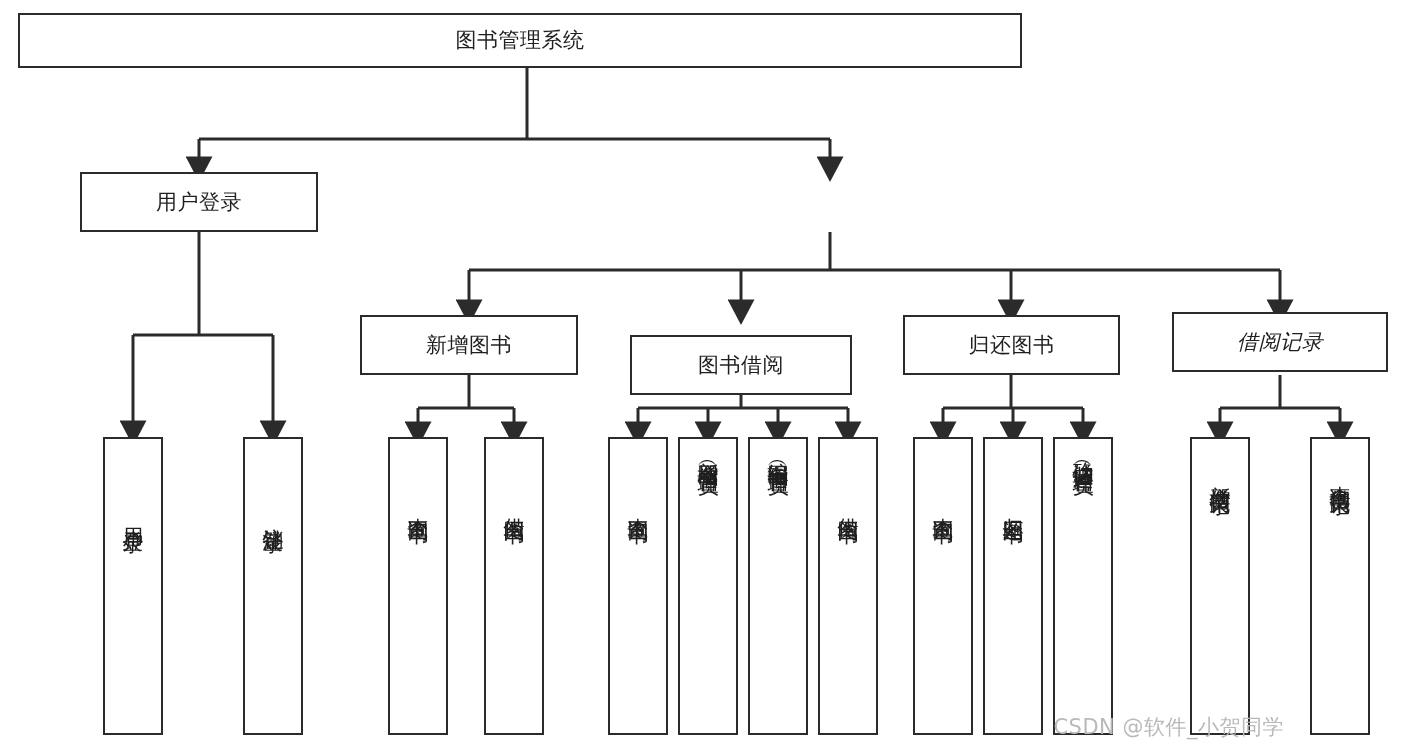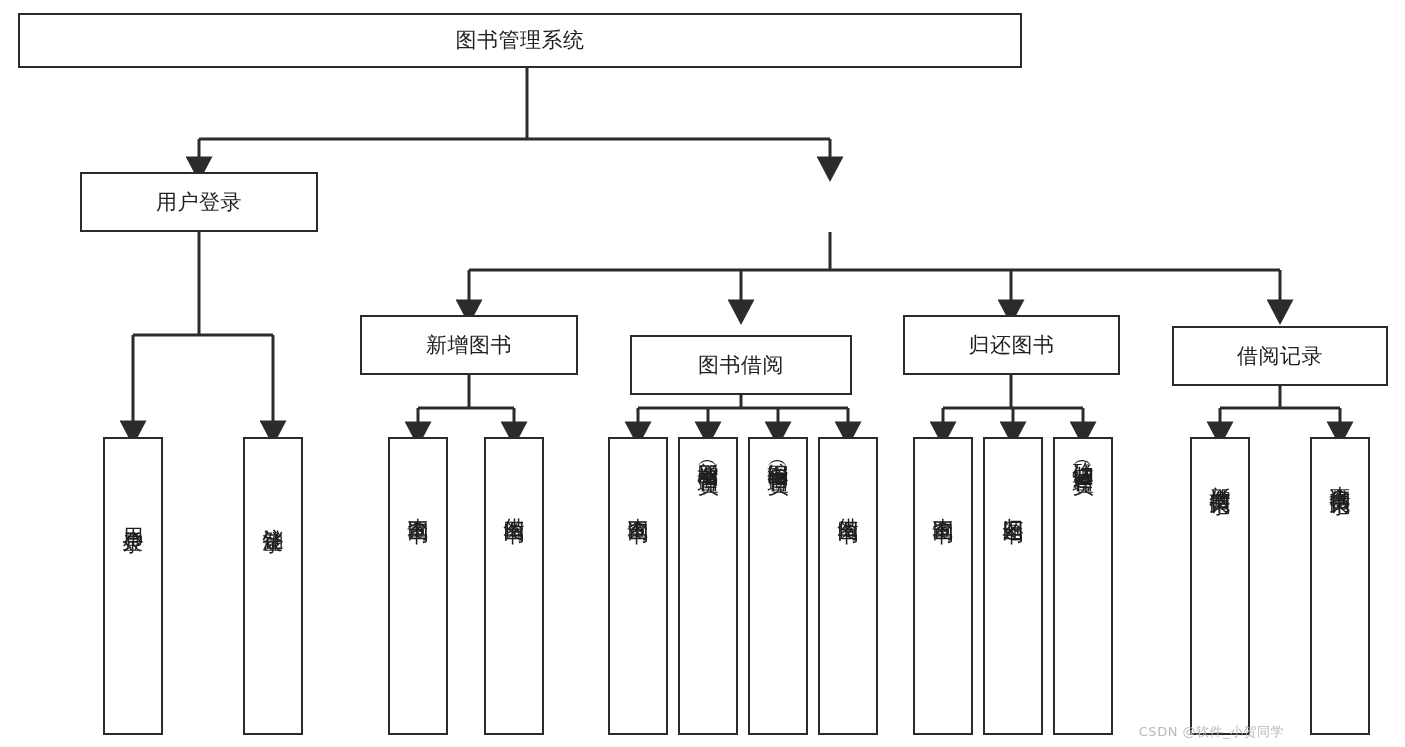--- a/index.html
+++ b/index.html
@@ -54,21 +54,21 @@
     font-size: 21px;
     line-height: 1.05;
     letter-spacing: 2px;
     white-space: nowrap;
     display: block;
   }
   .watermark {
     position: absolute;
     right: 8px;
     bottom: 6px;
-    font-size: 13px;
+    font-size: 21px;
     color: #b9b9b9;
     font-family: "DejaVu Sans", "Liberation Sans", sans-serif;
     letter-spacing: 0.5px;
     white-space: nowrap;
     pointer-events: none;
   }
 </style>
 </head>
 <body>
 
@@ -146,21 +146,21 @@
 
   <div class="node-box" style="left:360px;top:315px;width:218px;height:60px;">
     <span class="node-label">新增图书</span>
   </div>
   <div class="node-box" style="left:630px;top:315px;width:222px;height:60px;margin-top:20px;">
     <span class="node-label">图书借阅</span>
   </div>
   <div class="node-box" style="left:903px;top:315px;width:217px;height:60px;">
     <span class="node-label">归还图书</span>
   </div>
-  <div class="node-box" style="left:1172px;top:326px;width:216px;height:60px;">
+  <div class="node-box" style="left:1172px;top:312px;width:216px;height:60px;font-style:italic;">
     <span class="node-label">借阅记录</span>
   </div>
 
   <div class="node-box vertical" style="left:103px;top:437px;width:60px;height:298px;padding-top:72px;">
     <span class="node-label">用户登录</span>
   </div>
   <div class="node-box vertical" style="left:243px;top:437px;width:60px;height:298px;padding-top:72px;">
     <span class="node-label">注销登录</span>
   </div>
 

